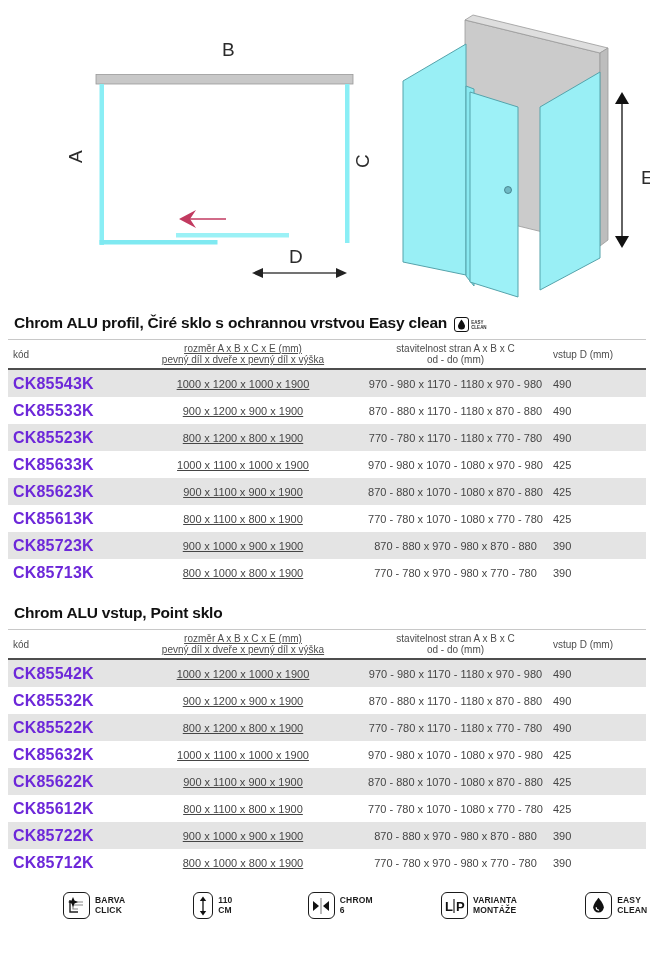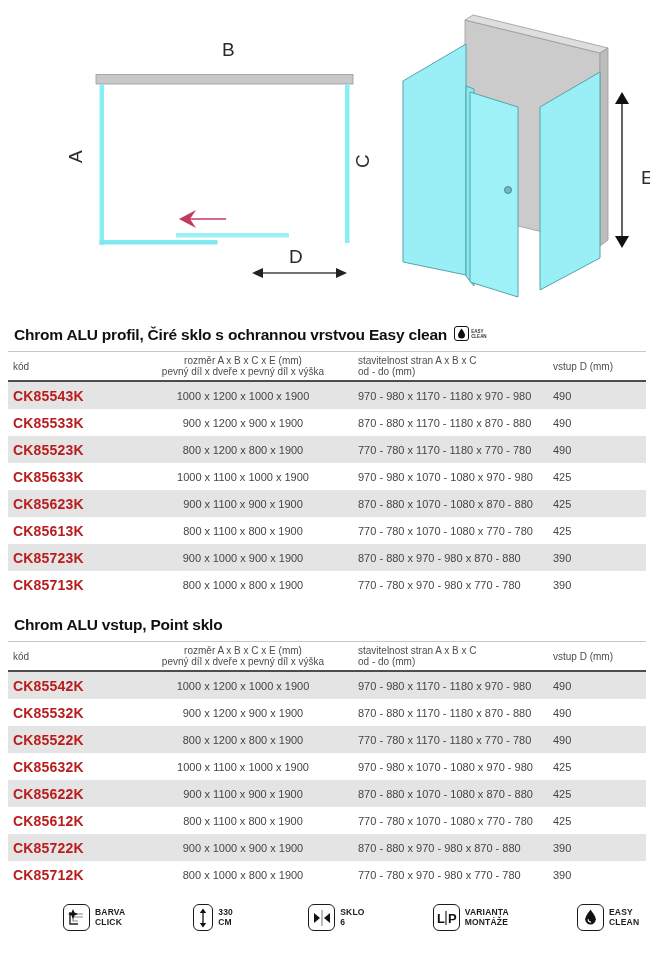--- a/index.html
+++ b/index.html
@@ -5,39 +5,39 @@
   * { margin:0; padding:0; box-sizing:border-box; }
   html,body { width:650px; height:960px; background:#ffffff; overflow:hidden;
               font-family:"Liberation Sans", sans-serif; }
 
   
   .diagrams { position:relative; width:650px; height:306px; }
   .svg-2d { position:absolute; left:0; top:0; }
   .svg-3d { position:absolute; left:390px; top:0; }
 
   
-  .section-title-row { display:flex; align-items:flex-start; gap:7px; margin:20px 0 7px 14px; }
+  .section-title-row { display:flex; align-items:flex-end; gap:7px; margin:8px 0 7px 14px; }
   .section-title { font-size:15.5px; font-weight:bold; color:#111; letter-spacing:-0.2px; }
   .ec-badge { display:flex; align-items:center; gap:2px; }
   .ec-badge-box { width:15px; height:15px; border:1.4px solid #111; border-radius:3px;
                   display:flex; align-items:center; justify-content:center; }
   .ec-badge-txt { font-size:4.5px; line-height:5px; color:#333; font-weight:600; letter-spacing:0; }
 
   
   .tbl { margin-left:8px; width:638px; }
   .thead { display:flex; align-items:center; height:31px;
            border-top:1px solid #c8c8c8; border-bottom:2px solid #4d4d4d;
            font-size:10px; line-height:11px; color:#4d4d4d; }
   .trow { display:flex; align-items:center; height:27px; font-size:11px; color:#454545; }
   .trow:nth-of-type(odd) { background:#e4e4e4; }
   .c-kod   { width:120px; text-align:left; padding-left:5px; }
-  .c-roz   { width:230px; text-align:center; }
-  .c-stav  { width:195px; }
+  .c-roz   { width:230px; text-align:center;text-decoration:underline; }
+  .c-stav  { width:195px; text-align:center; }
   .c-vstup { width:81px;  text-align:left; }
-  .trow .c-kod { font-weight:bold; font-size:14px; color:#b91c1c; letter-spacing:0.2px; }
+  .trow .c-kod { font-weight:bold; font-size:16px; color:#6d28d9; letter-spacing:0.2px; }
 
   
   .footer { display:flex; align-items:center; margin:16px 0 0 16px; gap:21px; }
   .f-item { display:flex; align-items:center; gap:5px;padding-left:47px; }
   .f-box { width:27px; height:27px; border:1.6px solid #1a1a1a; border-radius:6px;
            display:flex; align-items:center; justify-content:center; background:#fff; }
   .f-label { font-size:8.5px; line-height:9.5px; color:#1c1c1c; font-weight:600; letter-spacing:0.2px; }
 </style>
 </head>
 <body>
@@ -271,35 +271,35 @@
 
   <div class="f-item">
     <div class="f-box">
       <svg width="12" height="20" viewBox="0 0 12 20">
         <line x1="6" y1="4" x2="6" y2="16" stroke="#111" stroke-width="1.3"></line>
         <polygon points="6,0.5 2.8,5 9.2,5" fill="#111"></polygon>
         <polygon points="6,19.5 2.8,15 9.2,15" fill="#111"></polygon>
       </svg>
     </div>
     <div class="f-label">
-      <div>330 CM</div>
+      <div>110 CM</div>
         <div></div>
     </div>
   </div>
 
   <div class="f-item">
     <div class="f-box">
       <svg width="20" height="16" viewBox="0 0 20 16">
         <line x1="10" y1="0" x2="10" y2="16" stroke="#aaa" stroke-width="1.6"></line>
         <polygon points="2,3 8,8 2,13" fill="#111"></polygon>
         <polygon points="18,3 12,8 18,13" fill="#111"></polygon>
       </svg>
     </div>
     <div class="f-label">
-      <div>SKLO</div>
+      <div>CHROM</div>
         <div>6</div>
     </div>
   </div>
 
   <div class="f-item">
     <div class="f-box">
       <svg width="22" height="18" viewBox="0 0 22 18">
         <text x="2" y="14" font-size="13" font-weight="bold" fill="#111" font-family="Liberation Sans, sans-serif">L</text>
         <line x1="11" y1="2" x2="11" y2="16" stroke="#111" stroke-width="1.1"></line>
         <text x="13" y="14" font-size="13" font-weight="bold" fill="#111" font-family="Liberation Sans, sans-serif">P</text>

